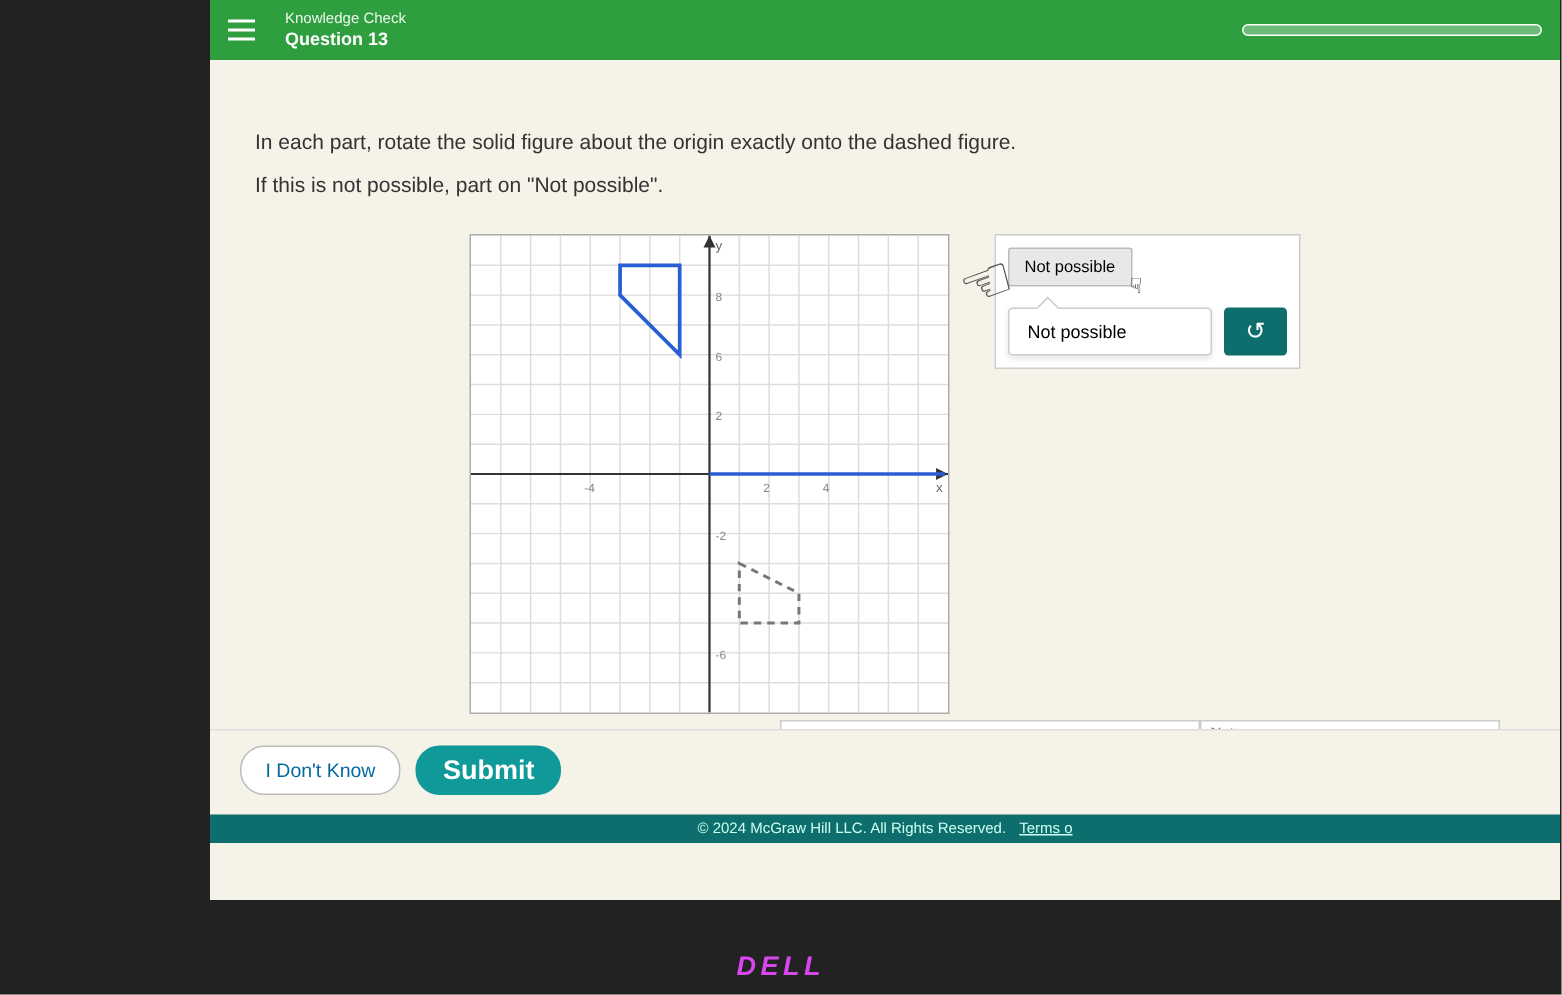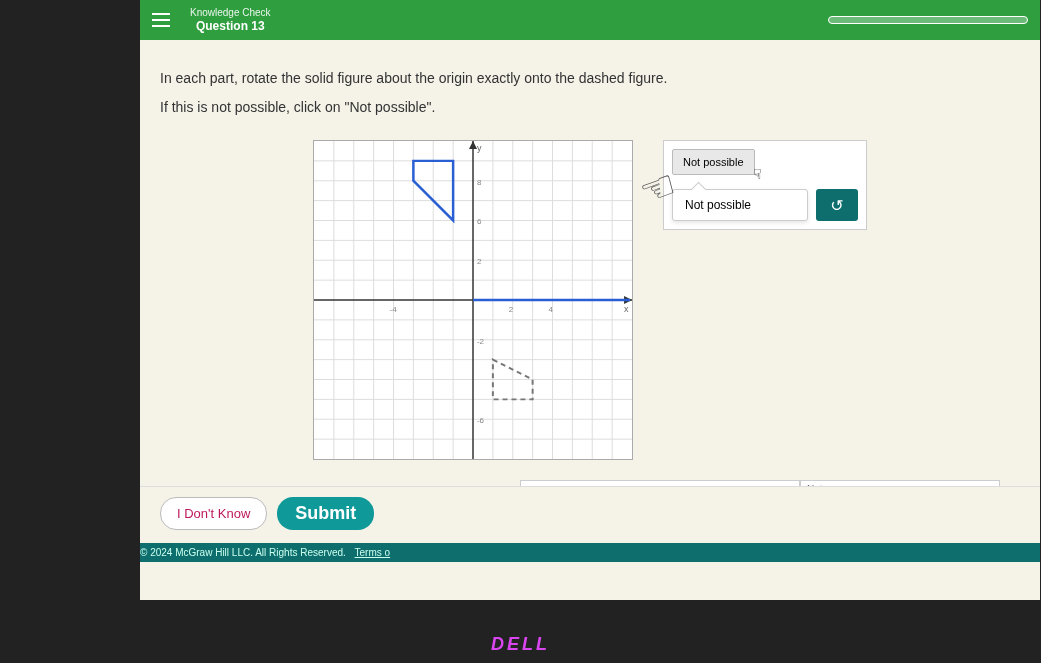--- a/index.html
+++ b/index.html
@@ -36,33 +36,34 @@
       gap: 4px;
       margin-right: 14px;
       cursor: pointer;
     }
     .menu-icon span {
       display: block;
       height: 2px;
       background: #fff;
       width: 18px;
     }
-    .header-text { font-size: 12px; line-height: 1.3; text-align: center; }
+    .header-text { font-size: 12px; line-height: 1.3; }
     .header-text .top { font-size: 10px; opacity: 0.9; }
     .header-text .bottom { font-weight: bold; }
     .progress-bar {
       margin-left: auto;
       width: 200px;
       height: 8px;
       background: rgba(255,255,255,0.3);
       border-radius: 4px;
       border: 1px solid #fff;
     }
     .content {
-      padding: 26px 20px;
+      padding: 26px 30px;
+      margin-top: 16px;
     }
     .instructions {
       font-size: 14px;
       color: #333;
       line-height: 1.8;
     }
     .instructions p { margin-bottom: 4px; }
     .work-area {
       display: flex;
       gap: 30px;
@@ -152,42 +153,42 @@
       gap: 10px;
       background: #f5f2e8;
     }
     .btn-outline {
       background: #fff;
       border: 1px solid #bbb;
       padding: 6px 16px;
       border-radius: 16px;
       font-size: 13px;
       cursor: pointer;
-      color: #be185d;
+      color: #0369a1;
     }
     .btn-submit {
       background: #0f9999;
       color: #fff;
       border: none;
       padding: 6px 18px;
       border-radius: 16px;
       font-size: 18px;
       font-weight: bold;
       cursor: pointer;
     }
     .copyright {
       position: absolute;
       bottom: 38px;
       right: 0;
       background: #0e6e6e;
       color: #cfe;
       font-size: 10px;
       padding: 4px 0;
       width: 100%;
-      text-align: left;
+      text-align: center;
     }
     .copyright a { color: #cfe; text-decoration: underline; margin-left: 6px;}
     .dell-logo {
       position: absolute;
       bottom: 8px;
       left: 50%;
       transform: translateX(-50%);
       color: #d946ef;
       font-family: Arial;
       letter-spacing: 3px;
@@ -240,21 +241,21 @@
     <div class="header-text">
       <div class="top">Knowledge Check</div>
       <div class="bottom">Question 13</div>
     </div>
     <div class="progress-bar"></div>
   </div>
 
   <div class="content">
     <div class="instructions">
       <p>In each part, rotate the solid figure about the origin exactly onto the dashed figure.</p>
-      <p>If this is not possible, click on "Not possible".</p>
+      <p>If this is not possible, part on "Not possible".</p>
     </div>
 
     <div class="work-area">
       <div class="graph-container">
         <svg class="graph-svg" viewBox="0 0 320 320">
 
           <g stroke="#ddd" stroke-width="1">
             <line x1="20" y1="0" x2="20" y2="320"></line>
               <line x1="40" y1="0" x2="40" y2="320"></line>
             <line x1="60" y1="0" x2="60" y2="320"></line>

